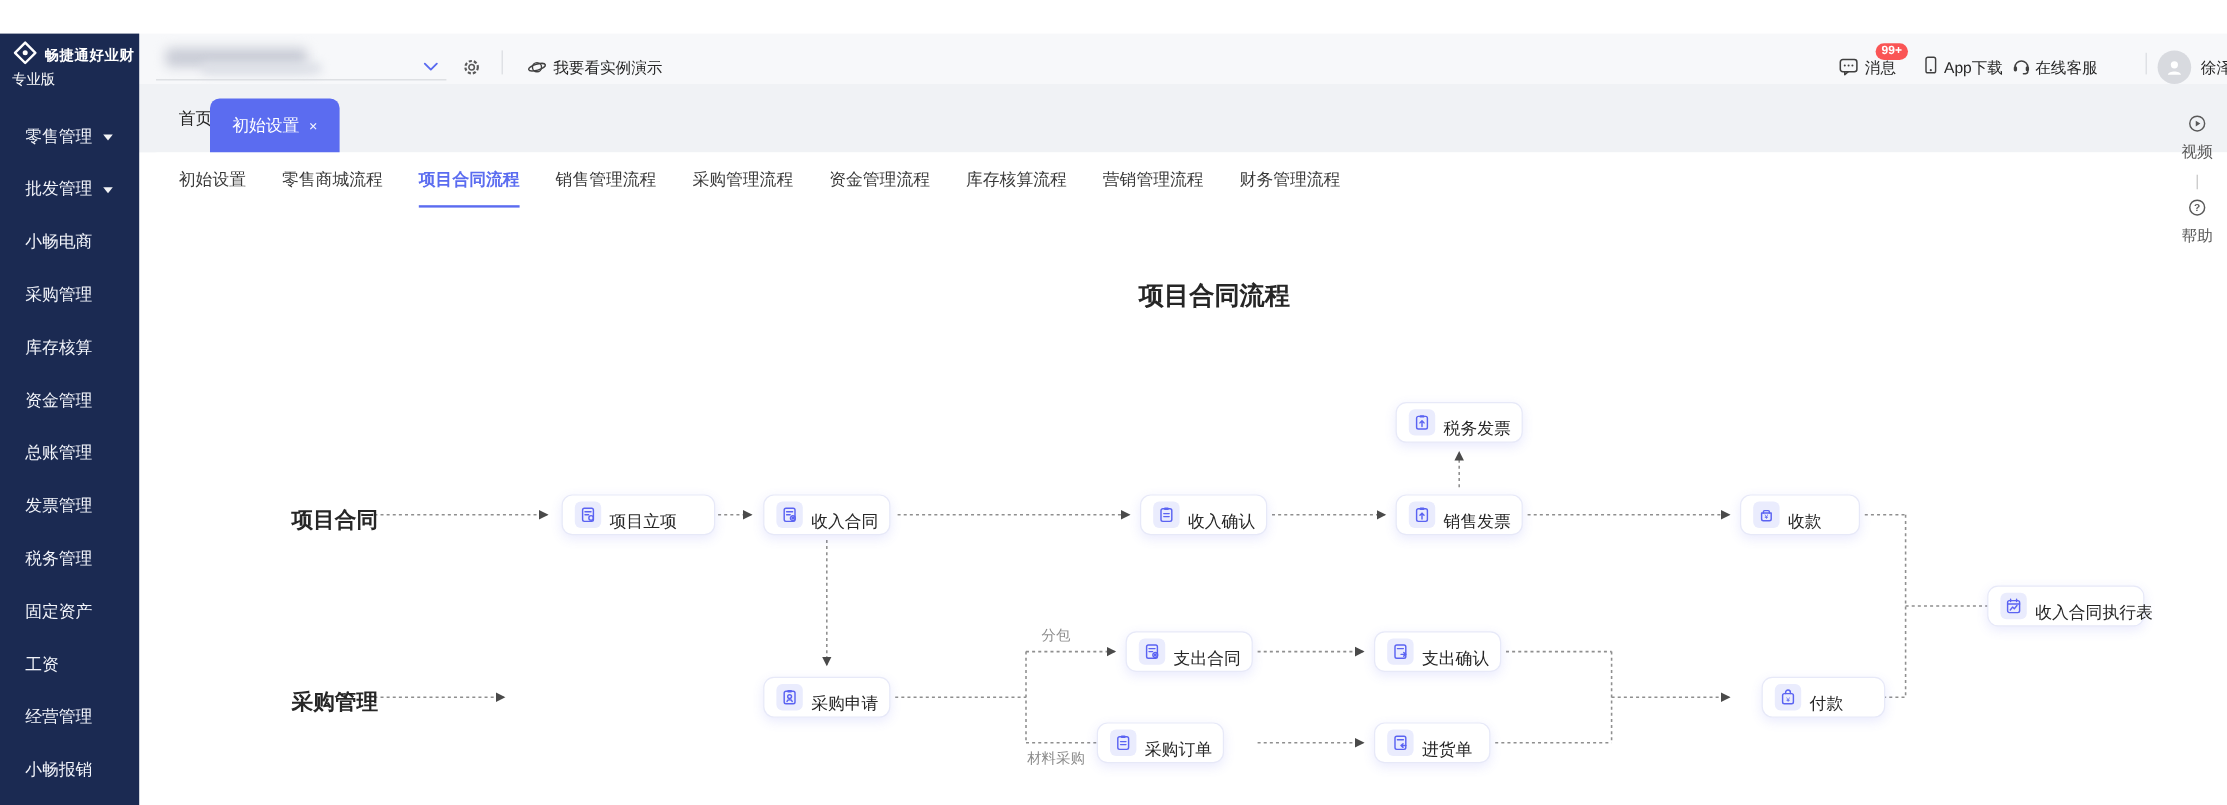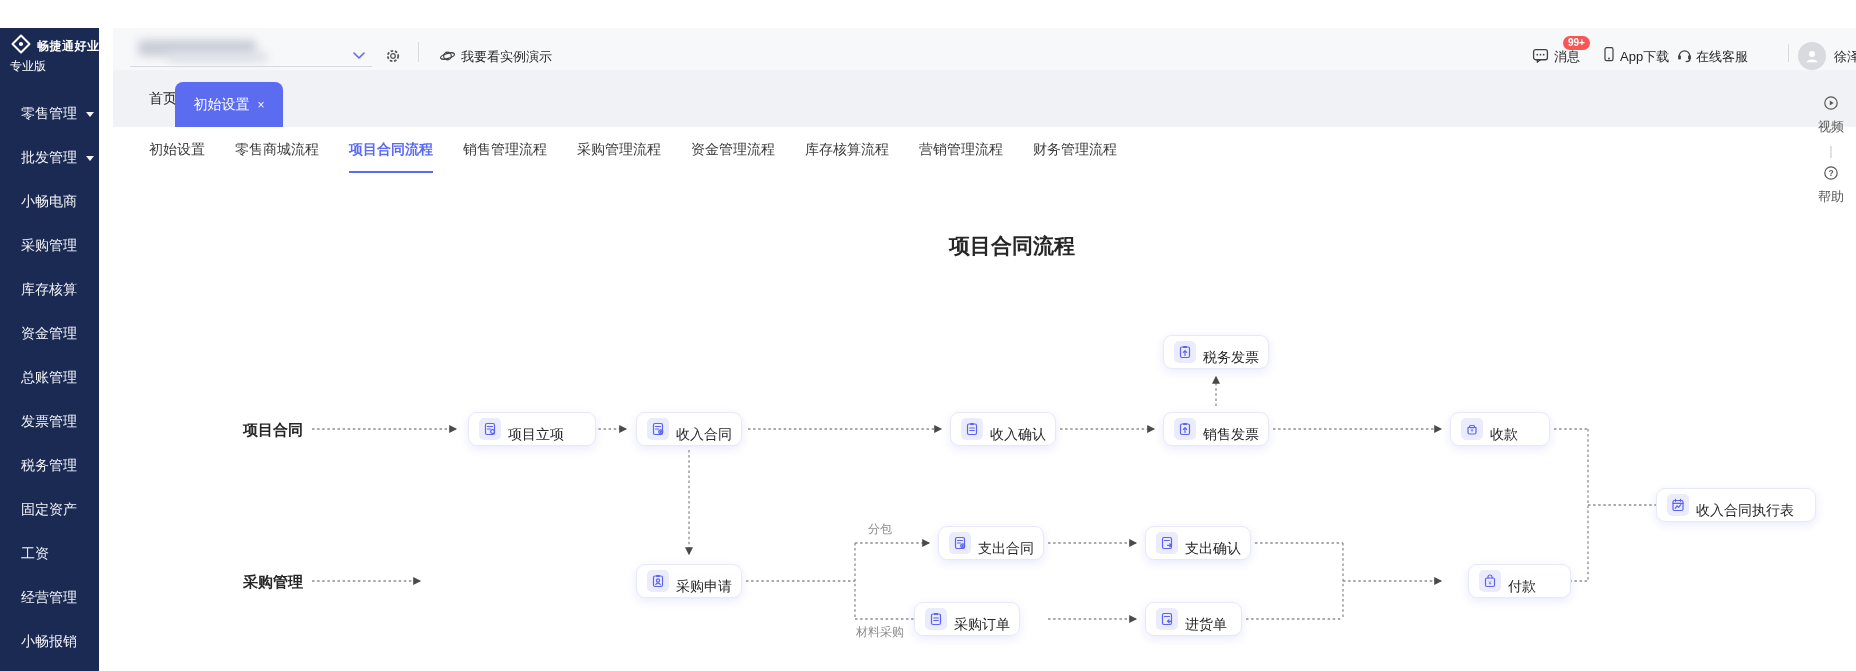--- a/index.html
+++ b/index.html
@@ -1,21 +1,21 @@
 <!DOCTYPE html>
 <html><head>
 <meta charset="utf-8">
 <style>
   html,body{margin:0;padding:0;background:#fff;}
   *{box-sizing:border-box;}
   body{font-family:"Liberation Sans","DejaVu Sans",sans-serif;}
   .page{position:relative;width:1856px;height:671px;overflow:hidden;background:#fff;}
 
   
-  .sidebar{position:absolute;left:0;top:28px;width:99px;height:643px;background:#1b2a52;color:#fff;text-align:center;}
+  .sidebar{position:absolute;left:0;top:28px;width:116px;height:643px;background:#1b2a52;color:#fff;text-align:center;}
   .brand-row{position:absolute;left:10px;top:5px;display:flex;align-items:center;gap:5px;}
   .brand-name{font-size:12px;font-weight:bold;letter-spacing:.5px;white-space:nowrap;}
   .edition{position:absolute;left:10px;top:30px;font-size:12px;}
   .menu{position:absolute;left:0;top:64px;width:113px;}
   .menu-item{height:44px;display:flex;align-items:center;padding-left:21px;font-size:14px;color:#f2f4fa;cursor:pointer;}
   .caret{width:0;height:0;border-left:4.5px solid transparent;border-right:4.5px solid transparent;border-top:5.5px solid #fff;margin-left:9px;opacity:.95;}
 
   
   .header{position:absolute;left:113px;top:28px;width:1743px;height:42px;background:#f7f8fa;}
   .blur1{position:absolute;left:25px;top:12px;width:118px;height:16px;background:#c9ccd6;border-radius:4px;filter:blur(5px);}
@@ -40,21 +40,21 @@
   .fn-item.active{color:#5b6cf0;border-bottom-color:#5b6cf0;font-weight:bold;}
   .fn-right{margin-left:auto;display:flex;align-items:center;gap:7px;font-size:13px;color:#595959;flex-direction:column;}
   .fn-right .sep{color:#c9c9c9;margin:0 3px;}
 
   
   .flowlayer{position:absolute;left:0;top:0;width:1856px;height:671px;pointer-events:none;}
   .flow-title{position:absolute;left:932px;top:232px;width:160px;text-align:center;font-size:21px;font-weight:600;color:#262626;}
   .edges{position:absolute;left:0;top:0;}
   .edges .e{fill:none;stroke:#8f8f8f;stroke-width:1.3;stroke-dasharray:2.5 2.6;}
   .edges .a{marker-end:url(#ah);}
-  .rowlabel{position:absolute;font-size:15px;font-weight:bold;color:#262626;white-space:nowrap;}
+  .rowlabel{position:absolute;font-size:18px;font-weight:bold;color:#262626;white-space:nowrap;}
   .branchlabel{position:absolute;font-size:12px;color:#8c8c8c;white-space:nowrap;}
   .node{position:absolute;height:34px;display:flex;align-items:center;gap:7px;padding:0 10px;background:#fff;
         border:1px solid #e7e9f8;border-radius:9px;box-shadow:0 3px 10px rgba(99,106,240,.14);
         pointer-events:auto;cursor:pointer;}
   .nicon{width:22px;height:22px;border-radius:5px;background:#eaecfd;display:flex;align-items:center;justify-content:center;flex:0 0 auto;}
   .nicon svg{stroke:#5b63f2;fill:none;stroke-width:1.2;stroke-linecap:round;stroke-linejoin:round;}
   .nlabel{font-size:14px;color:#262626;white-space:nowrap;margin-top:12px;}
   .hsvg{stroke:#404040;fill:none;stroke-width:1.2;stroke-linecap:round;stroke-linejoin:round;}
 </style>
 </head>
@@ -313,21 +313,21 @@
     <div class="node" style="left:1450px;top:412px;width:100px">
       <span class="nicon">
           <svg width="14" height="14" viewBox="0 0 14 14">
             <path d="M3 5.5h8v5A1.5 1.5 0 0 1 9.5 12h-5A1.5 1.5 0 0 1 3 10.5z"></path>
             <path d="M4.5 5.5v-1a1 1 0 0 1 1-1h3a1 1 0 0 1 1 1v1"></path>
             <text x="7" y="10.4" font-size="5.5" text-anchor="middle" fill="#5b63f2" stroke="none">¥</text>
           </svg>
         </span>
       <span class="nlabel">收款</span>
     </div>
-    <div class="node" style="left:1656px;top:488px;width:160px">
+    <div class="node" style="left:1656px;top:488px;width:131px">
       <span class="nicon">
           <svg width="14" height="14" viewBox="0 0 14 14">
             <rect x="2" y="2.5" width="10" height="10" rx="1.5"></rect>
             <path d="M4.5 1.3v2M9.5 1.3v2M2 5.3h10"></path>
             <path d="M4.2 10.3l1.9-2.4 1.5 1.4 2.2-2.7"></path>
           </svg>
         </span>
       <span class="nlabel">收入合同执行表</span>
     </div>
 

